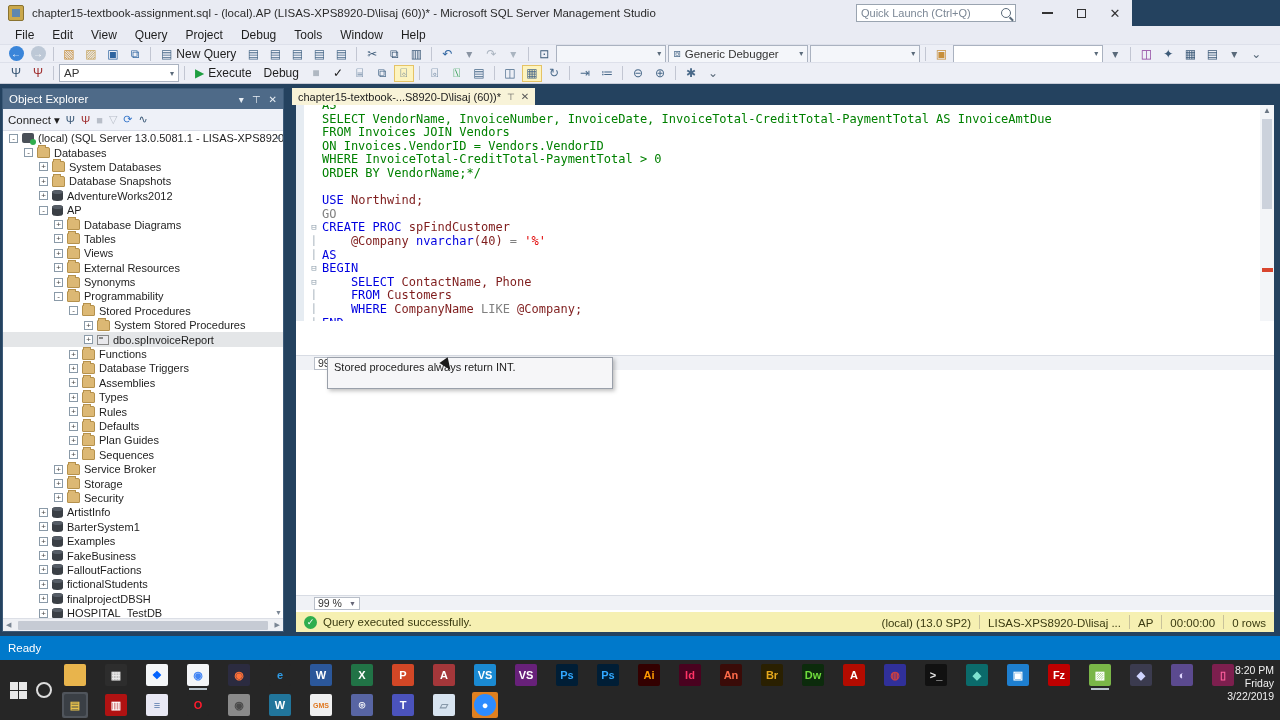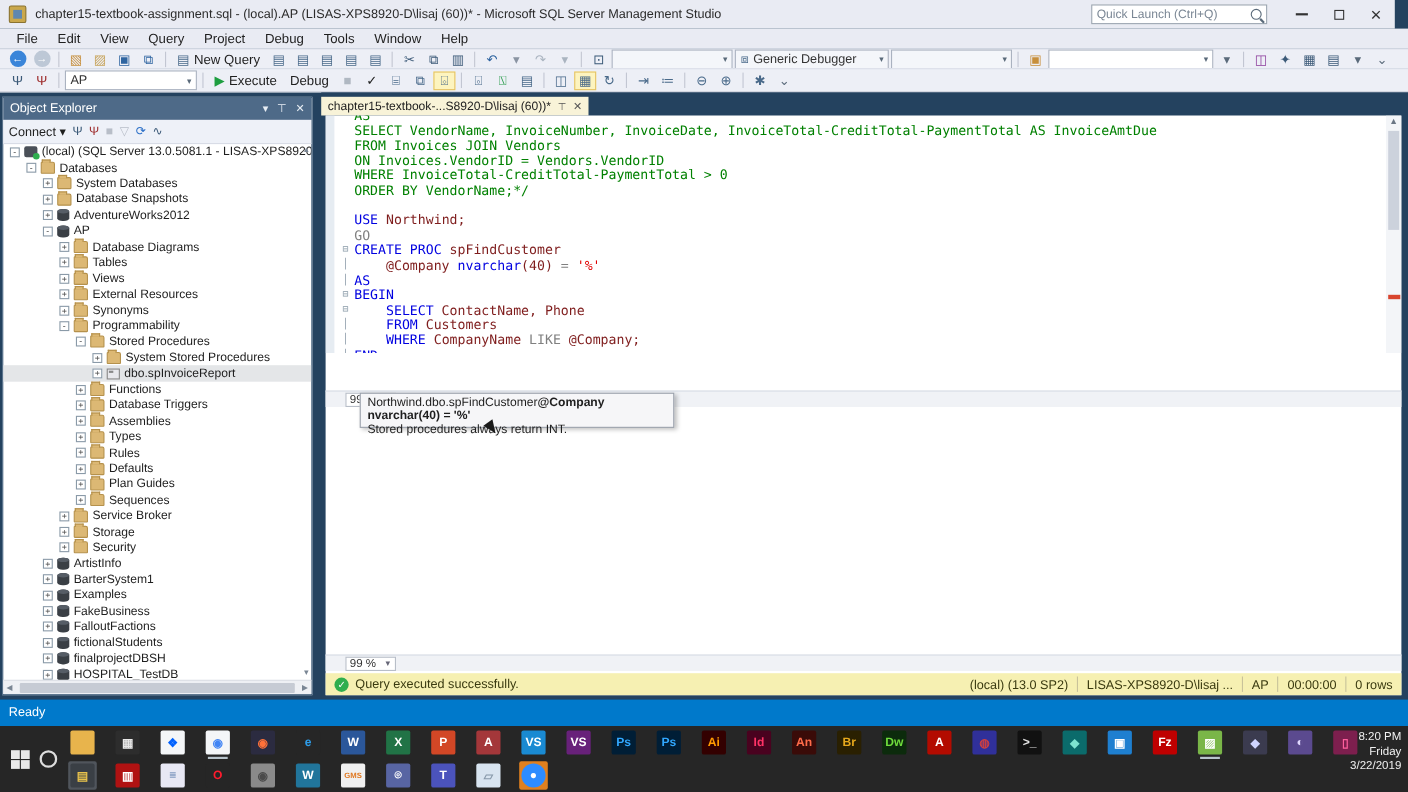--- a/index.html
+++ b/index.html
@@ -1,20 +1,20 @@
 <!DOCTYPE html>
 <html><head>
 <meta charset="utf-8">
 <style>
   * { margin:0; padding:0; box-sizing:border-box; }
   html,body { width:1280px; height:720px; overflow:hidden; background:#24425f;
     font-family:"Liberation Sans", sans-serif; font-size:12px; color:#1e1e1e; }
   .abs { position:absolute; }
   
-  #titlebar { left:0; top:0; width:1268px; height:26px; background:#e9ebf3; display:flex; align-items:center; }
+  #titlebar { left:0; top:0; width:1132px; height:26px; background:#e9ebf3; display:flex; align-items:center; }
   #appicon { width:16px; height:16px; margin:0 8px 0 8px; background:#caa84c; border:1px solid #8a7330; border-radius:2px; position:relative;}
   #appicon::after{content:""; position:absolute; left:3px; top:3px; width:8px; height:8px; background:#5f87b0;}
   #title-text { font-size:11.5px; color:#2b2b2b; white-space:nowrap; }
   #quick-launch { margin-left:auto; width:160px; height:18px; background:#fff; border:1px solid #9aa4b0; display:flex; align-items:center; padding:0 4px; }
   #quick-launch .ph { color:#7b8795; font-size:11px; flex:1; }
   .mag { width:10px; height:10px; border:1.6px solid #5a6a7a; border-radius:50%; position:relative; }
   .mag::after { content:""; position:absolute; width:5px; height:1.6px; background:#5a6a7a; transform:rotate(45deg); left:7px; top:9px; }
   #winbtns { display:flex; margin-left:14px; }
   .winbtn { width:34px; height:26px; display:flex; align-items:center; justify-content:center; color:#333; }
   .wb-min { width:11px; height:2px; background:#333; }
@@ -581,21 +581,20 @@
         <span>LISAS-XPS8920-D\lisaj ...</span>
           <span class="qsep"></span>
         <span>AP</span>
           <span class="qsep"></span>
         <span>00:00:00</span>
           <span class="qsep"></span>
         <span>0 rows</span>
       </span>
     </div>
     <div id="tooltip">
-      <div><span>Northwind.dbo.spFindCustomer</span><b>@Company nvarchar(40) = '%'</b></div>
       <div class="ln2"><span>Stored procedures always return INT.</span><span class="mptr"></span></div>
     </div>
   </div>
 </div>
 
 <div class="abs" id="statusbar">
   <span>Ready</span>
   <span id="sb-right">
     <span>Ln 39</span>
     <span>Col 22</span>

